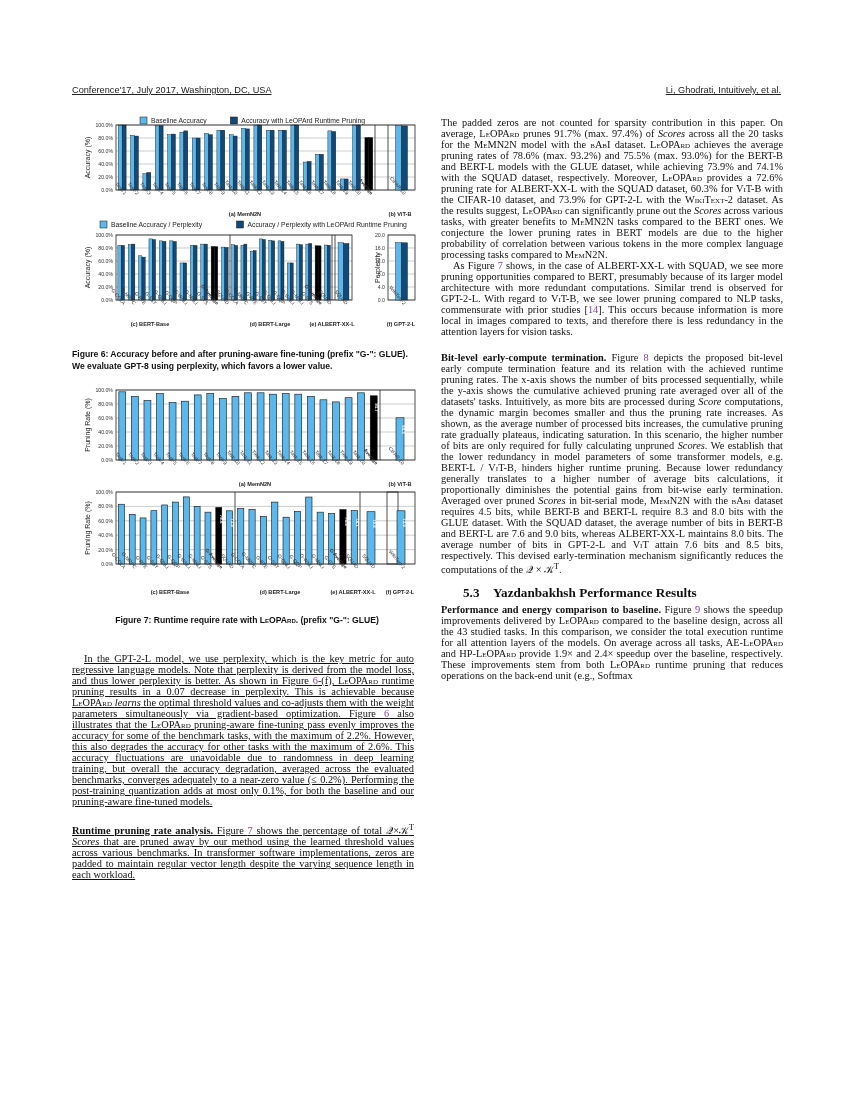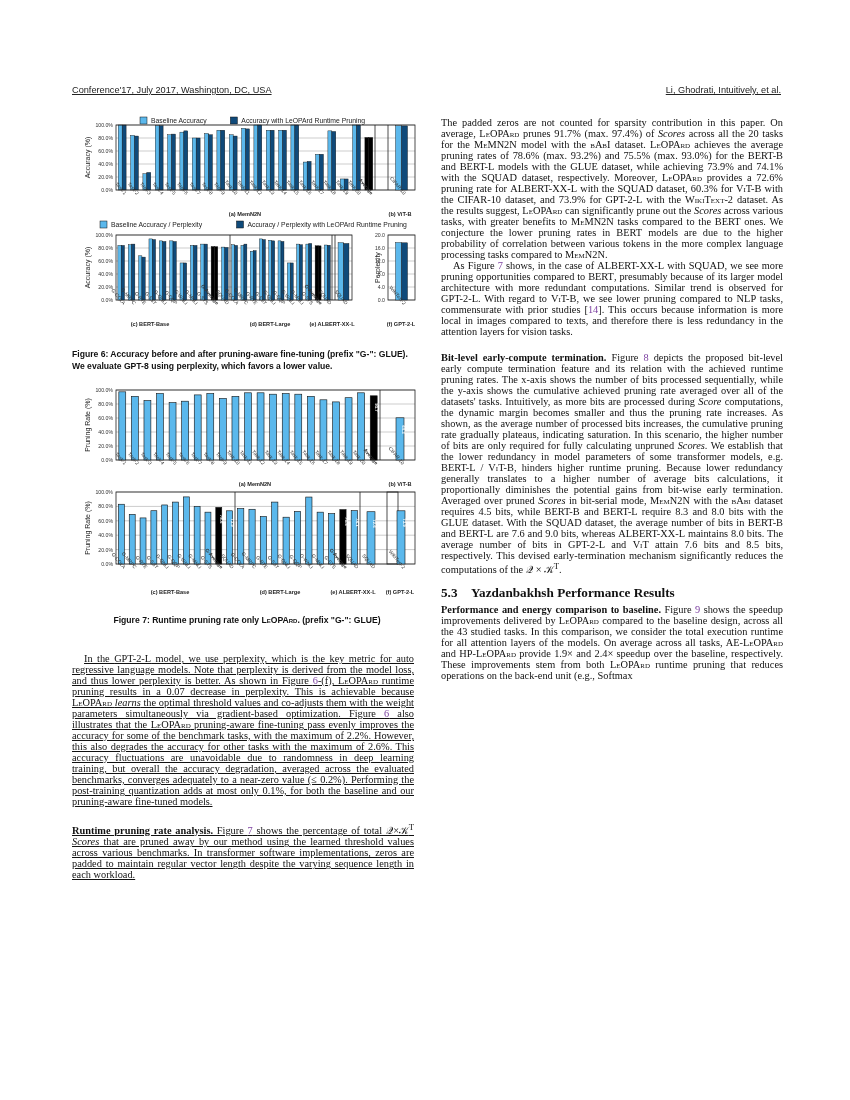--- a/index.html
+++ b/index.html
@@ -16,21 +16,21 @@
   .col { position:absolute; width:342px; font-size:10.35px; line-height:11px; text-align:justify; }
   .col.left { left:72px; top:653px;text-decoration:underline; }
   .col.right { left:441px; top:117px; }
   .col p { margin:0; text-indent:0; hyphens:auto; }
   .col p.ind { text-indent:12px; }
   .col p.sp { margin-top:15px; }
   .lead { font-weight:bold; }
   .sc { font-variant:small-caps; }
   .ref { color:#7b3fa0; }
   .sect { font-weight:bold; font-size:13.2px; margin:12px 0 6px 0; }
-  .sect .num { display:inline-block; width:30px; }
+  .sect .num { display:inline-block; width:30px;margin-left:22px; }
 </style>
 </head>
 <body>
 
 <div class="hdr left">Conference'17, July 2017, Washington, DC, USA</div>
 <div class="hdr right">Li, Ghodrati, Intuitively, et al.</div>
 
 <div class="fig" style="top:110px;">
   <svg class="sv" id="fig6" width="360" height="228">
       <rect x="70" y="7" width="7" height="7" fill="#5bb8ec" stroke="#111" stroke-width="0.5"></rect>
@@ -371,21 +371,21 @@
       <rect x="317" y="110" width="28" height="72" fill="none" stroke="#222" stroke-width="0.8"></rect>
       <rect x="327" y="128.792" width="8" height="53.208" fill="#5bb8ec" stroke="#111" stroke-width="0.6"></rect>
       <text x="332.6" y="132.792" font-size="4.4" font-weight="bold" fill="#fff" text-anchor="end" transform="rotate(90 332.6 132.792) translate(12 0)">73.9</text>
       <text x="333" y="187" font-size="4.9" text-anchor="end" fill="#333" font-weight="normal" transform="rotate(50 333 187)" dx="0">WikiText-2</text>
       <text x="100" y="212" font-size="5.6" font-weight="bold" text-anchor="middle" fill="#222">(c) BERT-Base</text>
       <text x="210" y="212" font-size="5.6" font-weight="bold" text-anchor="middle" fill="#222">(d) BERT-Large</text>
       <text x="283" y="212" font-size="5.6" font-weight="bold" text-anchor="middle" fill="#222">(e) ALBERT-XX-L</text>
       <text x="330" y="212" font-size="5.6" font-weight="bold" text-anchor="middle" fill="#222">(f) GPT-2-L</text>
     </svg>
 </div>
-<div class="caption" style="top:614px; text-align:center; width:350px;"><span>Figure 7: Runtime pruning rate only </span><span class="sc">LeOPArd</span><span>. (prefix "G-": GLUE)</span></div>
+<div class="caption" style="top:614px; text-align:center; width:350px;"><span>Figure 7: Runtime require rate with </span><span class="sc">LeOPArd</span><span>. (prefix "G-": GLUE)</span></div>
 
 <div class="col left">
   <p class="ind"><span>In the </span><span class="sc">GPT-2-L</span><span> model, we use perplexity, which is the key metric for auto regressive language models. Note that perplexity is derived from the model loss, and thus lower perplexity is better. As shown in Figure </span><a class="ref">6</a><span>-(f), </span><span class="sc">LeOPArd</span><span> runtime pruning results in a 0.07 decrease in perplexity. This is achievable because </span><span class="sc">LeOPArd</span><span> </span><em>learns</em><span> the optimal threshold values and co-adjusts them with the weight parameters simultaneously via gradient-based optimization. Figure </span><a class="ref">6</a><span> also illustrates that the </span><span class="sc">LeOPArd</span><span> pruning-aware fine-tuning pass evenly improves the accuracy for some of the benchmark tasks, with the maximum of 2.2%. However, this also degrades the accuracy for other tasks with the maximum of 2.6%. This accuracy fluctuations are unavoidable due to randomness in deep learning training, but overall the accuracy degradation, averaged across the evaluated benchmarks, converges adequately to a near-zero value (≤ 0.2%). Performing the post-training quantization adds at most only 0.1%, for both the baseline and our pruning-aware fine-tuned models.</span></p>
   <p class="sp"><span class="lead">Runtime pruning rate analysis.</span><span> Figure </span><a class="ref">7</a><span> shows the percentage of total 𝒬×𝒦</span><sup>T</sup><span> </span><em>Scores</em><span> that are pruned away by our method using the learned threshold values across various benchmarks. In transformer software implementations, zeros are padded to maintain regular vector length despite the varying sequence length in each workload.</span></p>
 </div>
 
 <div class="col right">
   <p><span>The padded zeros are not counted for sparsity contribution in this paper. On average, </span><span class="sc">LeOPArd</span><span> prunes 91.7% (max. 97.4%) of </span><em>Scores</em><span> across all the 20 tasks for the </span><span class="sc">MeMN2N</span><span> model with the </span><span class="sc">bAbI</span><span> dataset. </span><span class="sc">LeOPArd</span><span> achieves the average pruning rates of 78.6% (max. 93.2%) and 75.5% (max. 93.0%) for the </span><span class="sc">BERT-B</span><span> and </span><span class="sc">BERT-L</span><span> models with the </span><span class="sc">GLUE</span><span> dataset, while achieving 73.9% and 74.1% with the SQUAD dataset, respectively. Moreover, </span><span class="sc">LeOPArd</span><span> provides a 72.6% pruning rate for </span><span class="sc">ALBERT-XX-L</span><span> with the </span><span class="sc">SQUAD</span><span> dataset, 60.3% for </span><span class="sc">ViT-B</span><span> with the </span><span class="sc">CIFAR-10</span><span> dataset, and 73.9% for </span><span class="sc">GPT-2-L</span><span> with the </span><span class="sc">WikiText-2</span><span> dataset. As the results suggest, </span><span class="sc">LeOPArd</span><span> can significantly prune out the </span><em>Scores</em><span> across various tasks, with greater benefits to </span><span class="sc">MeMN2N</span><span> tasks compared to the </span><span class="sc">BERT</span><span> ones. We conjecture the lower pruning rates in </span><span class="sc">BERT</span><span> models are due to the higher probability of correlation between various tokens in the more complex language processing tasks compared to </span><span class="sc">MemN2N</span><span>.</span></p>
   <p class="ind"><span>As Figure </span><a class="ref">7</a><span> shows, in the case of </span><span class="sc">ALBERT-XX-L</span><span> with </span><span class="sc">SQUAD</span><span>, we see more pruning opportunities compared to </span><span class="sc">BERT</span><span>, presumably because of its larger model architecture with more redundant computations. Similar trend is observed for </span><span class="sc">GPT-2-L</span><span>. With regard to </span><span class="sc">ViT-B</span><span>, we see lower pruning compared to NLP tasks, commensurate with prior studies [</span><a class="ref">14</a><span>]. This occurs because information is more local in images compared to texts, and therefore there is less redundancy in the attention layers for vision tasks.</span></p>
   <p class="sp"><span class="lead">Bit-level early-compute termination.</span><span> Figure </span><a class="ref">8</a><span> depicts the proposed bit-level early compute termination feature and its relation with the achieved runtime pruning rates. The x-axis shows the number of bits processed sequentially, while the y-axis shows the cumulative achieved pruning rate averaged over all of the datasets' tasks. Intuitively, as more bits are processed during </span><em>Score</em><span> computations, the dynamic margin becomes smaller and thus the pruning rate increases. As shown, as the average number of processed bits increases, the cumulative pruning rate gradually plateaus, indicating saturation. In this scenario, the higher number of bits are only required for fully calculating unpruned </span><em>Scores</em><span>. We establish that the lower redundancy in model parameters of some transformer models, e.g. </span><span class="sc">BERT-L / ViT-B</span><span>, hinders higher runtime pruning. Because lower redundancy generally translates to a higher number of average bits calculations, it proportionally diminishes the potential gains from bit-wise early termination. Averaged over pruned </span><em>Scores</em><span> in bit-serial mode, </span><span class="sc">MemN2N</span><span> with the </span><span class="sc">bAbi</span><span> dataset requires 4.5 bits, while </span><span class="sc">BERT-B</span><span> and </span><span class="sc">BERT-L</span><span> require 8.3 and 8.0 bits with the </span><span class="sc">GLUE</span><span> dataset. With the </span><span class="sc">SQUAD</span><span> dataset, the average number of bits in </span><span class="sc">BERT-B</span><span> and </span><span class="sc">BERT-L</span><span> are 7.6 and 9.0 bits, whereas </span><span class="sc">ALBERT-XX-L</span><span> maintains 8.0 bits. The average number of bits in </span><span class="sc">GPT-2-L</span><span> and </span><span class="sc">ViT</span><span> attain 7.6 bits and 8.5 bits, respectively. This devised early-termination mechanism significantly reduces the computations of the 𝒬 × 𝒦</span><sup>T</sup><span>.</span></p>

